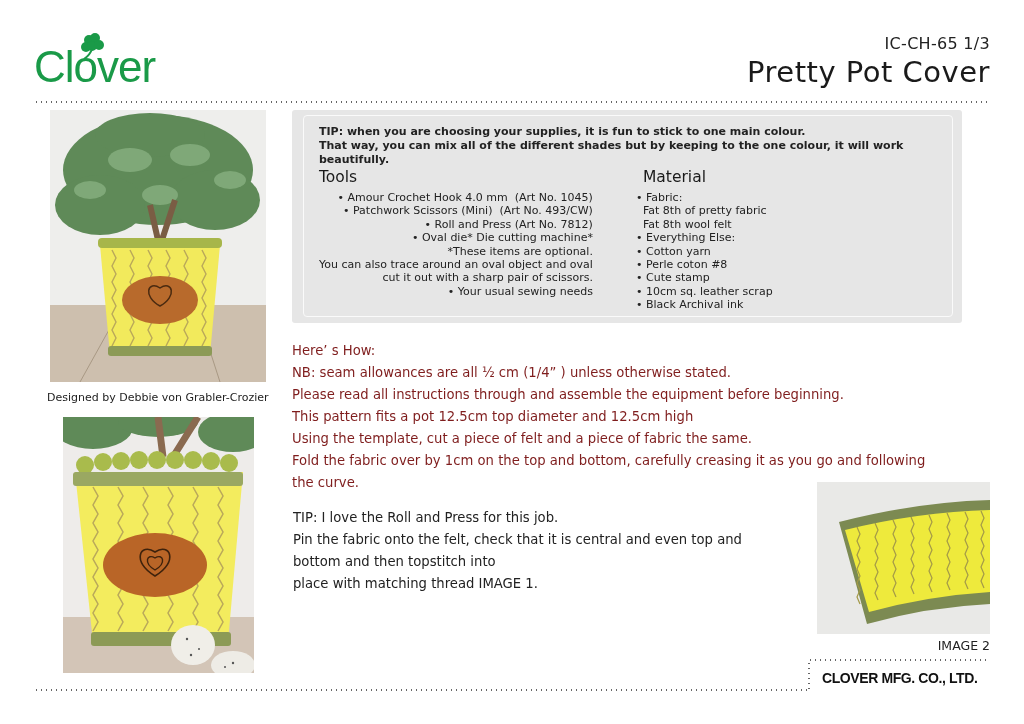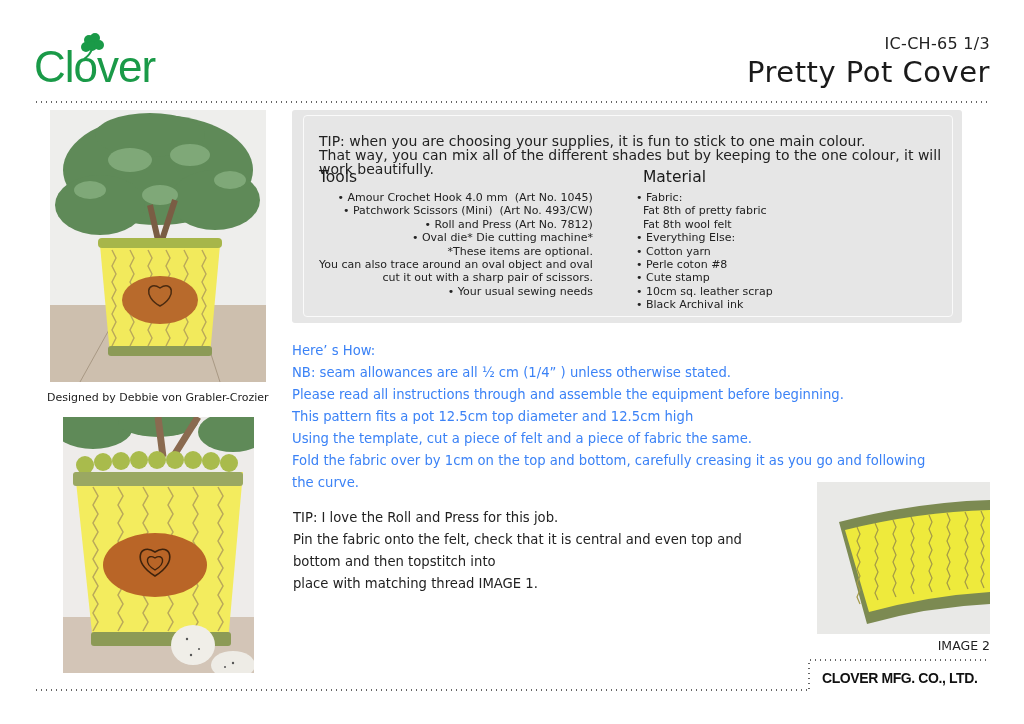--- a/index.html
+++ b/index.html
@@ -48,30 +48,30 @@
   
   .supplies-outer {
     position: absolute; left: 292px; top: 110px; width: 670px; height: 213px;
     background: #e6e6e6; border-radius: 3px;
   }
   .supplies-inner {
     position: absolute; left: 11px; top: 5px; width: 650px; height: 202px;
     border: 1px solid #fafafa; border-radius: 4px; background: #e6e6e6;
   }
   .tip-top {
-    position: absolute; left: 15px; top: 18px; font-size: 14px; line-height: 14px; color: #222;
+    position: absolute; left: 15px; top: 9px; font-size: 11px; line-height: 14px; color: #222; font-weight: bold;
   }
   .col-heading { position: absolute; font-size: 15.5px; color: #1a1a1a; }
   .col-list { position: absolute; font-size: 11px; line-height: 13.4px; color: #222; list-style: none; }
   .col-list li { white-space: pre; }
 
   
   .instructions {
     position: absolute; left: 292px; top: 340px; width: 670px;
-    font-size: 13.2px; line-height: 22px; color: #3b82f6;
+    font-size: 13.2px; line-height: 22px; color: #7f1d1d;
   }
   .tip-bottom {
     position: absolute; left: 293px; top: 507px; width: 490px;
     font-size: 13.2px; line-height: 22px; color: #222;
   }
   .instructions p, .tip-bottom p { margin: 0; }
 
   
   .company-name {
     position: absolute; left: 822px; top: 670px;

